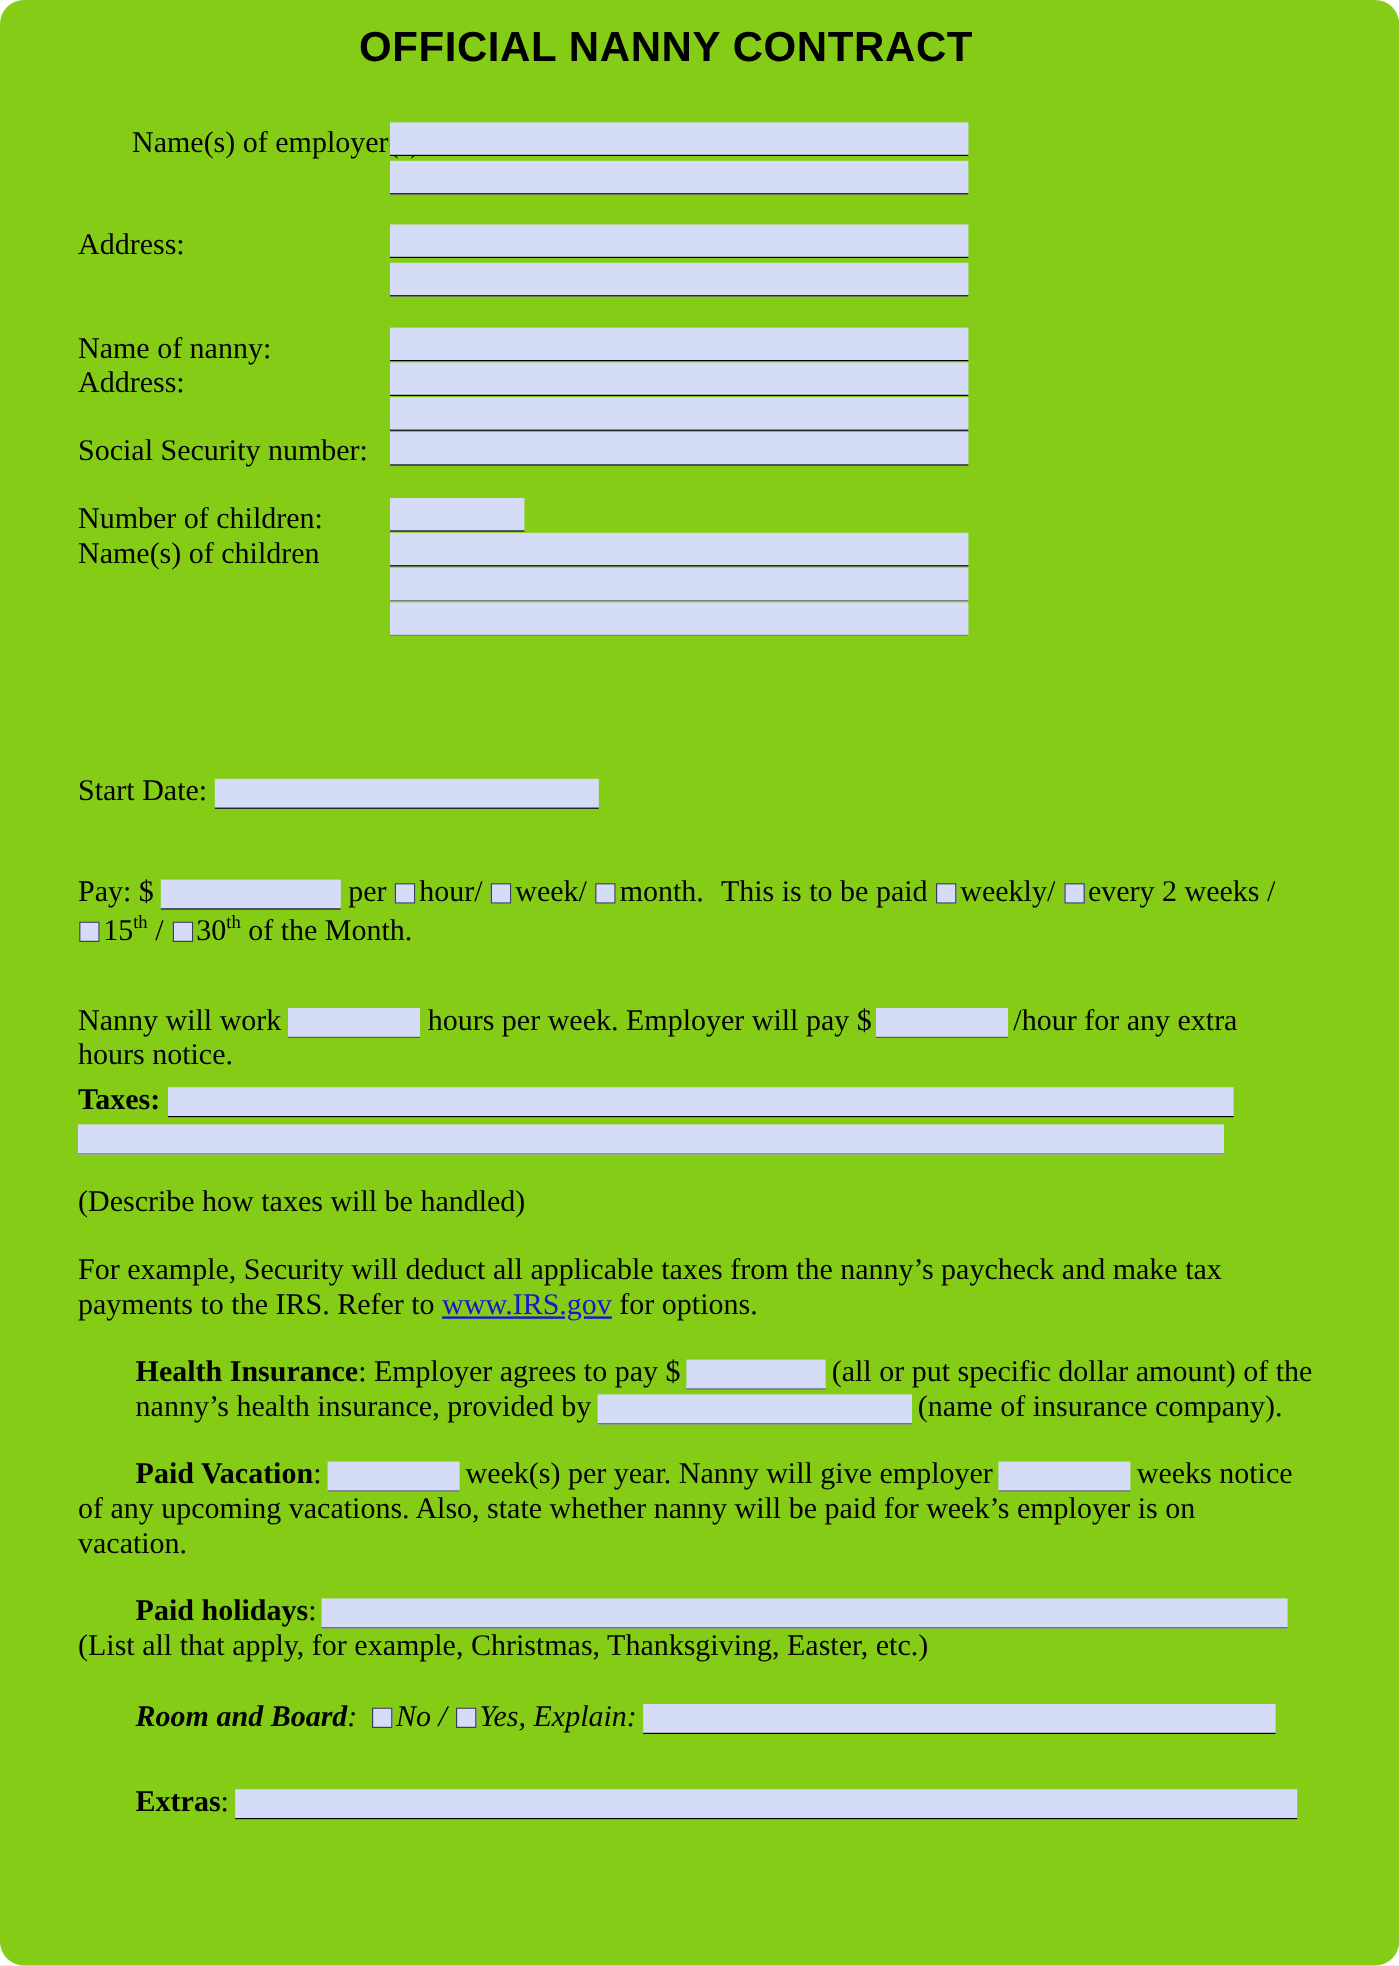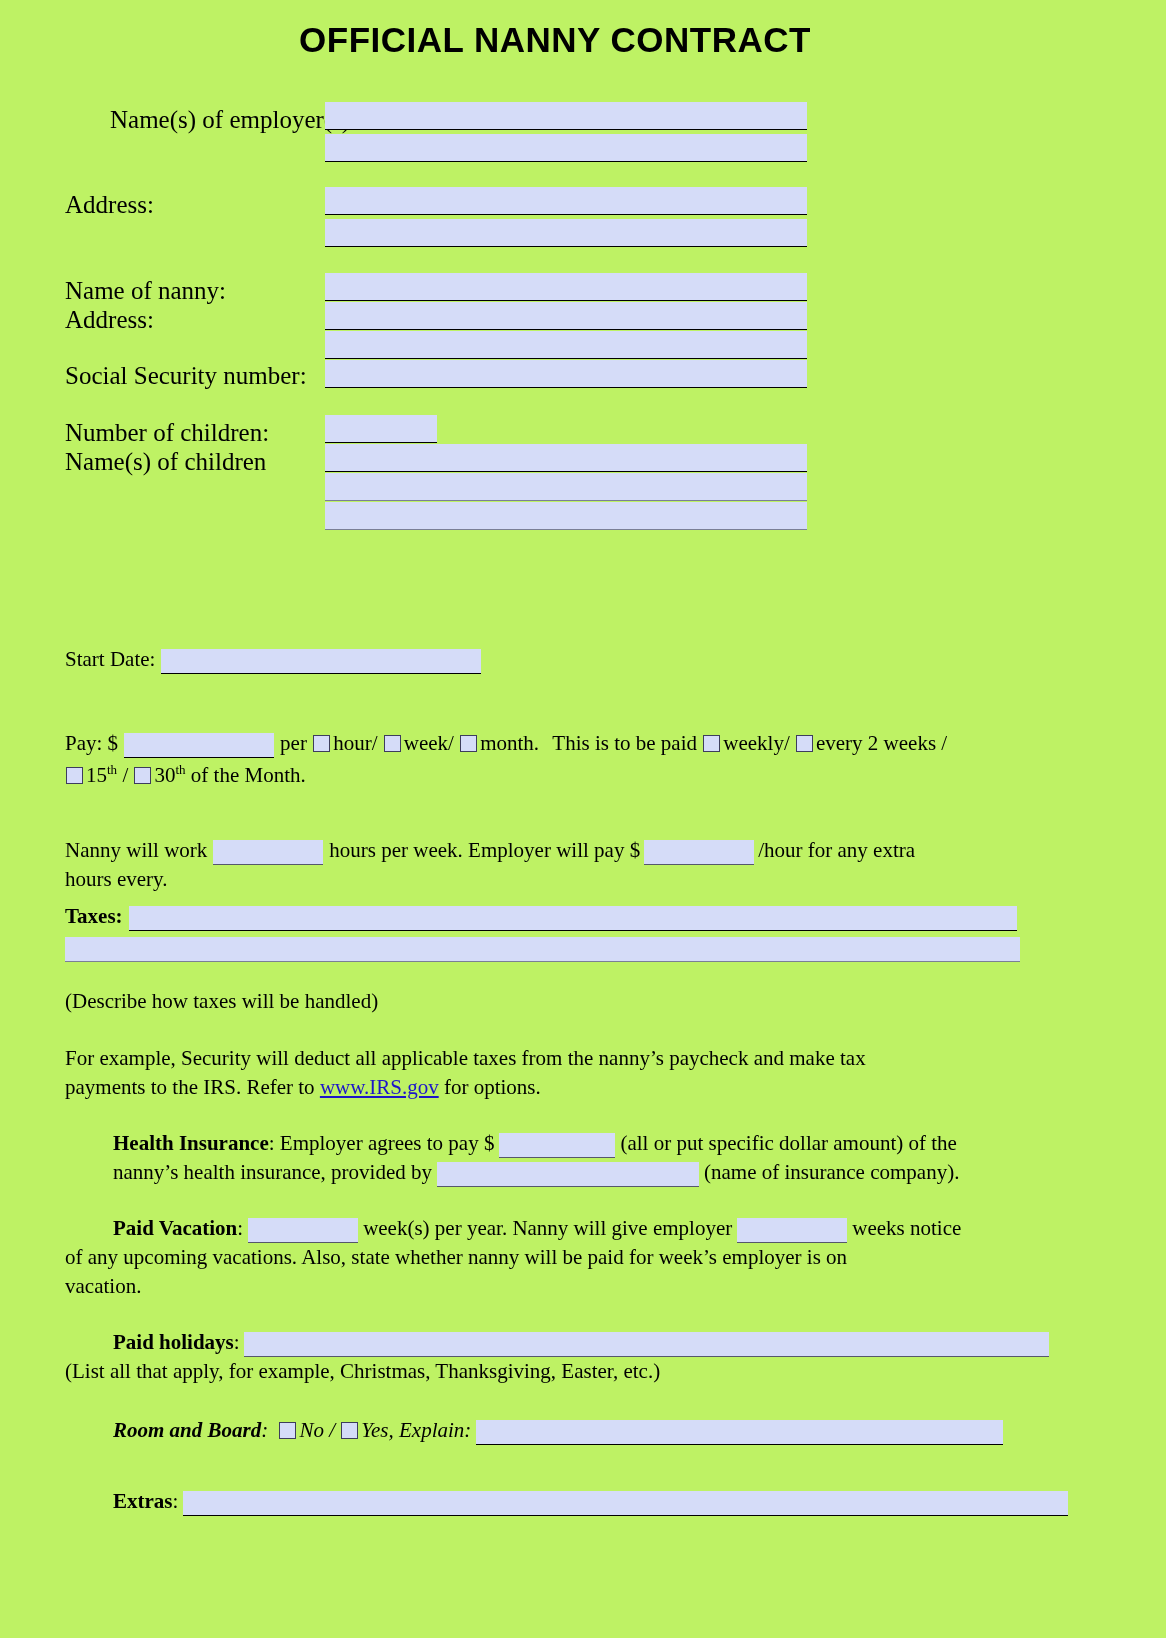--- a/index.html
+++ b/index.html
@@ -12,21 +12,22 @@
     height: 1638px;
     position: relative;
     font-family: "Liberation Serif", "DejaVu Serif", serif;
     color: #000000;
     overflow: hidden;
   }
   .page {
     position: relative;
     width: 1166px;
     height: 1638px;
-    background: #bef264;
+    background: #84cc16;
+    border-radius: 20px;
   }
 
   
   .doc-title {
     position: absolute;
     top: 20px;
     left: 0;
     width: 1110px;
     text-align: center;
     font-family: "Liberation Sans", "DejaVu Sans", sans-serif;
@@ -80,21 +81,21 @@
     position: absolute;
     left: 65px;
     font-weight: bold;
     font-size: 25px;
   }
 
   
   .para {
     position: absolute;
     left: 65px;
-    font-size: 21px;
+    font-size: 25px;
     line-height: 29px;
   }
   .para b { font-weight: bold; }
 
   
   .cb {
     display: inline-block;
     width: 17px;
     height: 17px;
     border: 1.6px solid #3d3d5c;
@@ -188,21 +189,21 @@
 
   <div class="para" style="top:761px;">
     <span class="cb"></span><span>15</span><sup>th</sup>
     <span>/</span>
     <span class="cb"></span><span>30</span><sup>th</sup>
     <span>of the Month.</span>
   </div>
 
   <div class="para" style="top:836px;width:1020px;">
     <span>Nanny will work</span><span class="fld gray" style="width:110px;margin:0 6px;"></span><span>hours per week. Employer will pay $</span><span class="fld gray" style="width:110px;margin:0 4px;"></span><span>/hour for any extra</span>
-    <div>hours every.</div>
+    <div>hours notice.</div>
   </div>
 
   <div class="para" style="top:902px;">
     <b>Taxes:</b><span class="fld" style="width:888px;margin-left:6px;"></span>
   </div>
   <div class="para" style="top:933px;left:65px;">
     <span class="fld thin" style="width:955px;"></span>
   </div>
 
   <div class="para" style="top:987px;">(Describe how taxes will be handled)</div>

